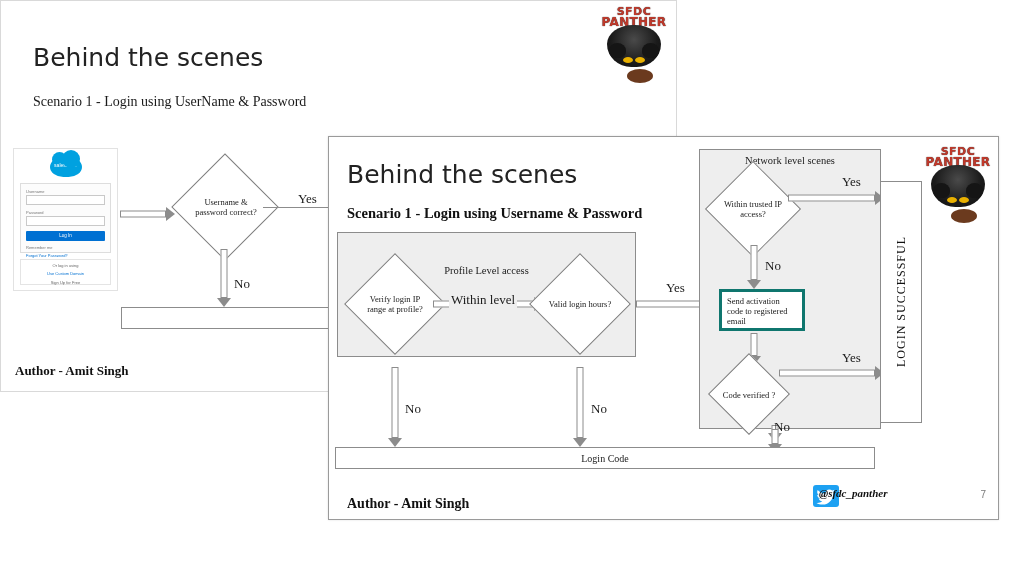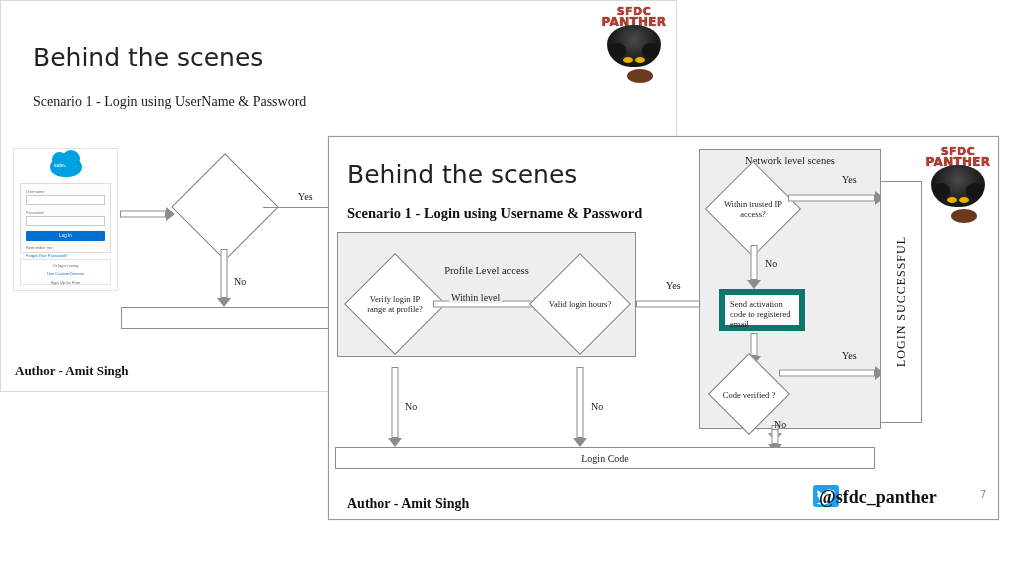--- a/index.html
+++ b/index.html
@@ -93,25 +93,26 @@
   .page-num {
     position: absolute;
     right: 12px; top: 352px;
     font-size: 10px;
     color: #7a7a7a;
     font-family: "Liberation Sans", sans-serif;
   }
   .handle-front {
     position: absolute;
     left: 490px; top: 350px;
-    font-size: 18px;
+    font-size: 11px;
     font-weight: bold;
     color: #111111;
     font-family: "Liberation Serif", serif;
     white-space: nowrap;
+    font-style: italic;
   }
 
   
   .twitter-bird {
     position: absolute;
     left: 484px; top: 348px;
     width: 26px; height: 22px;
     background: #1da1f2;
     border-radius: 3px;
   }
@@ -253,21 +254,21 @@
     text-align: center;
     font-size: 8.5px;
     line-height: 1.18;
     color: #1a1a1a;
     font-family: "Liberation Serif", serif;
     pointer-events: none;
   }
   .box {
     position: absolute;
     background: #ffffff;
-    border: 6px solid #0f766e;
+    border: 3px solid #0f766e;
     box-sizing: border-box;
     font-size: 8.5px;
     line-height: 1.2;
     color: #1a1a1a;
     font-family: "Liberation Serif", serif;
     padding: 4px 5px;
   }
   .bar {
     position: absolute;
     background: #ffffff;
@@ -293,21 +294,21 @@
     writing-mode: vertical-rl;
     transform: rotate(180deg);
     font-size: 12px;
     letter-spacing: 1px;
     color: #111111;
     font-family: "Liberation Serif", serif;
     white-space: nowrap;
   }
   .edge-label {
     position: absolute;
-    font-size: 10px;
+    font-size: 13px;
     color: #1a1a1a;
     font-family: "Liberation Serif", serif;
     white-space: nowrap;
   }
   
   .arrow-h, .arrow-v { position: absolute; }
   .arrow-h .shaft {
     position:absolute; left:0; top:50%; transform:translateY(-50%);
     height: 7px; background:#ffffff; border:1px solid #8c8c8c;
     box-sizing:border-box;
@@ -371,20 +372,21 @@
         <div class="t3">Sign Up for Free</div>
       </div>
     </div>
 
     <div class="arrow-h" style="left:119px; top:205px; width:55px; height:16px;">
       <div class="shaft" style="width:46px;"></div>
       <div class="head"></div>
     </div>
 
     <div class="diamond" style="left:186px; top:168px; width:76px; height:76px;"></div>
+    <div class="diamond-text" style="left:190px; top:180px; width:70px; height:52px;">Username &amp; password correct?</div>
 
     <div class="line-h" style="left:262px; top:206px; width:120px;"></div>
     <div class="edge-label" style="left:297px; top:190px;">Yes</div>
 
     <div class="arrow-v" style="left:215px; top:248px; width:16px; height:58px;">
       <div class="shaft" style="height:49px;"></div>
       <div class="head"></div>
     </div>
     <div class="edge-label" style="left:233px; top:275px;">No</div>
 

